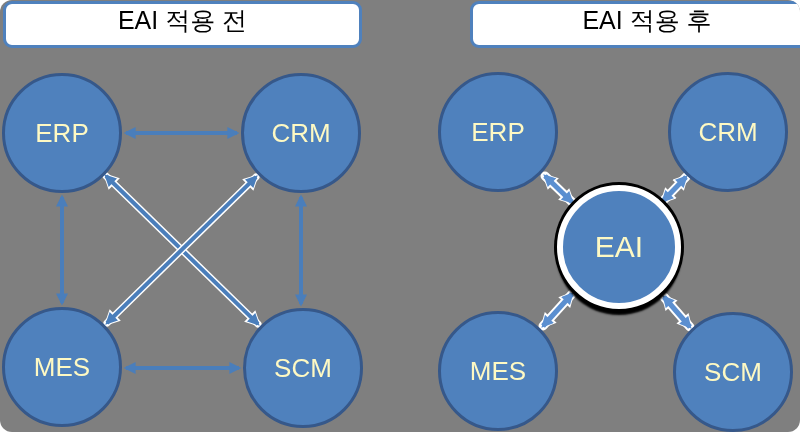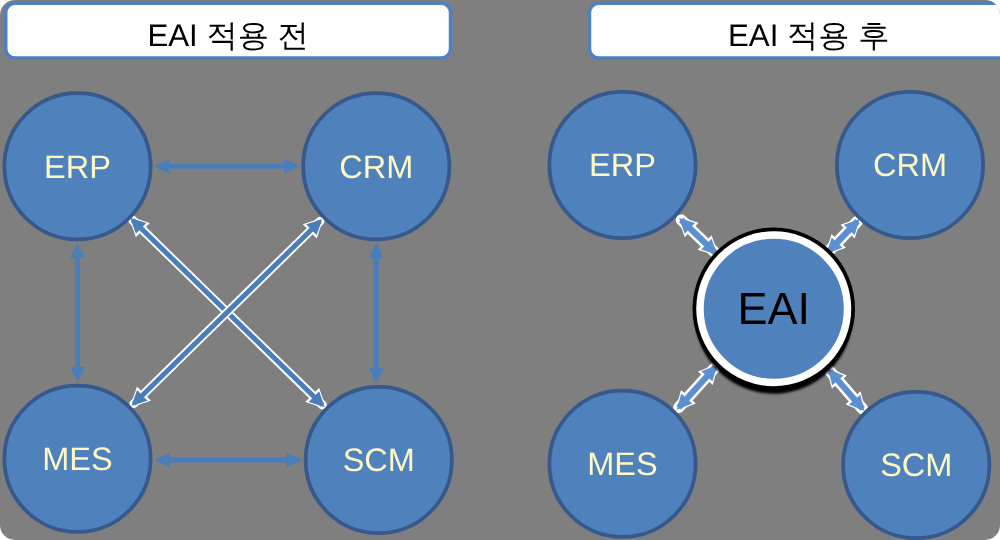--- a/index.html
+++ b/index.html
@@ -16,21 +16,21 @@
     border-radius: 12px;
     overflow: hidden;
   }
   .header-box {
     position: absolute;
     box-sizing: border-box;
     background: #ffffff;
     border: 3px solid #4f81bd;
     border-radius: 9px;
     display: flex;
-    align-items: flex-end;
+    align-items: flex-start;
     justify-content: center;
     font-size: 25px;
     color: #000000;
     z-index: 3;
   }
   .header-left  { left: 3px;   top: 1px; width: 359px; height: 47px; }
   .header-right { left: 438px; top: 1px; width: 354px; height: 47px; margin-left: 32px; }
 
   .node {
     position: absolute;
@@ -54,22 +54,22 @@
     top: 185px;
     width: 124px;
     height: 124px;
     border-radius: 50%;
     background: #4f81bd;
     border: 6px solid #ffffff;
     box-shadow: 0 0 0 3px #000000, 0 5px 2px 1px #000000;
     display: flex;
     align-items: center;
     justify-content: center;
-    color: #000000;
-    font-size: 36px;
+    color: #fef9c3;
+    font-size: 30px;
     z-index: 4;
   }
   svg.arrows {
     position: absolute;
     left: 0;
     top: 0;
     z-index: 1;
   }
 </style>
 </head>

